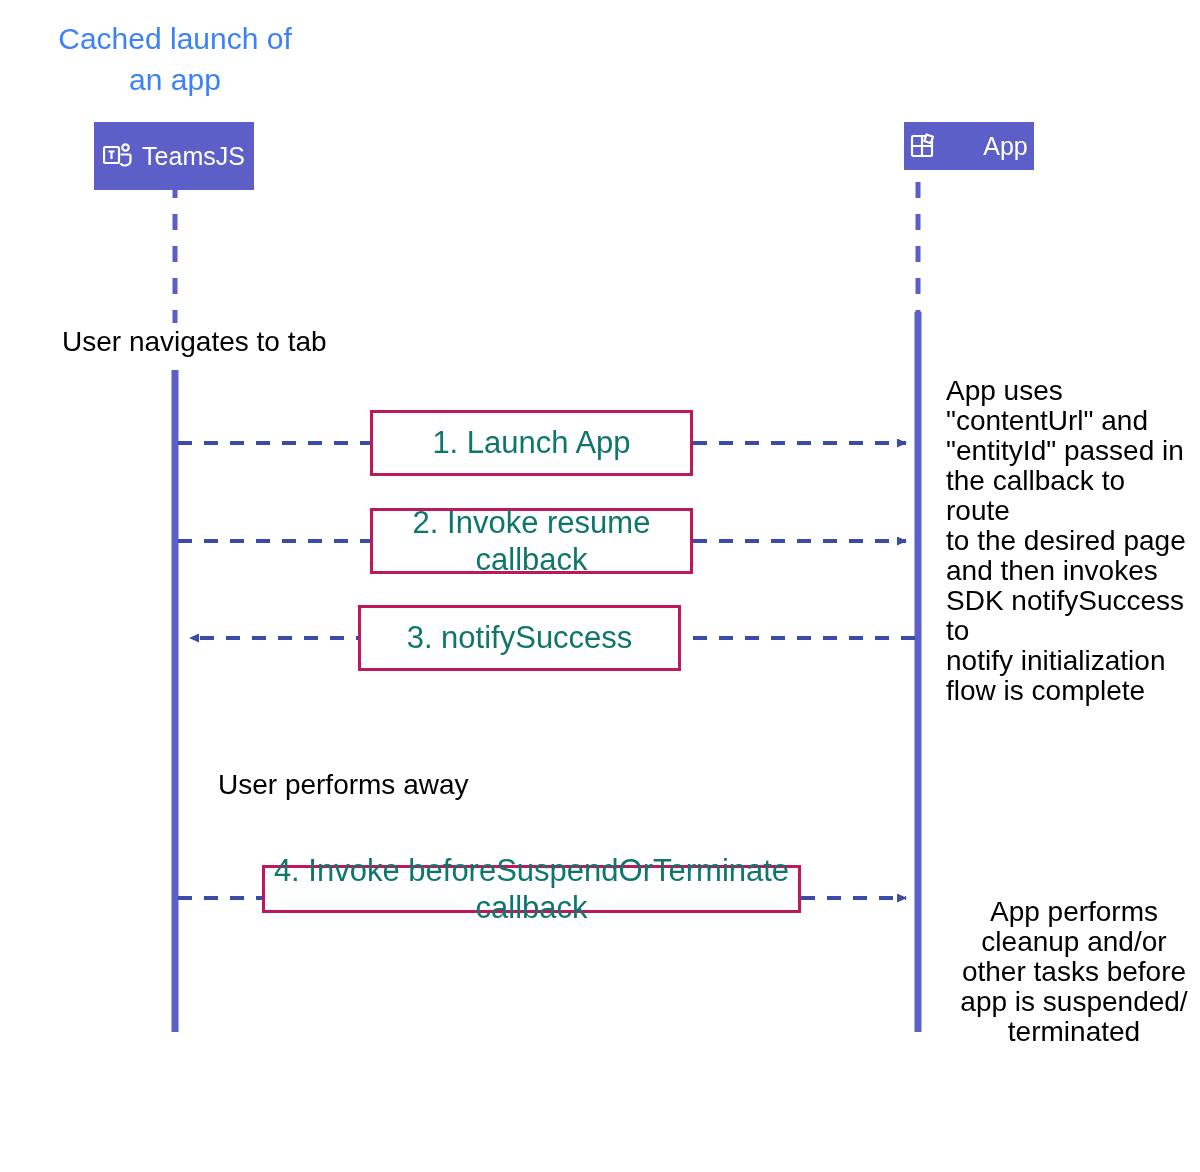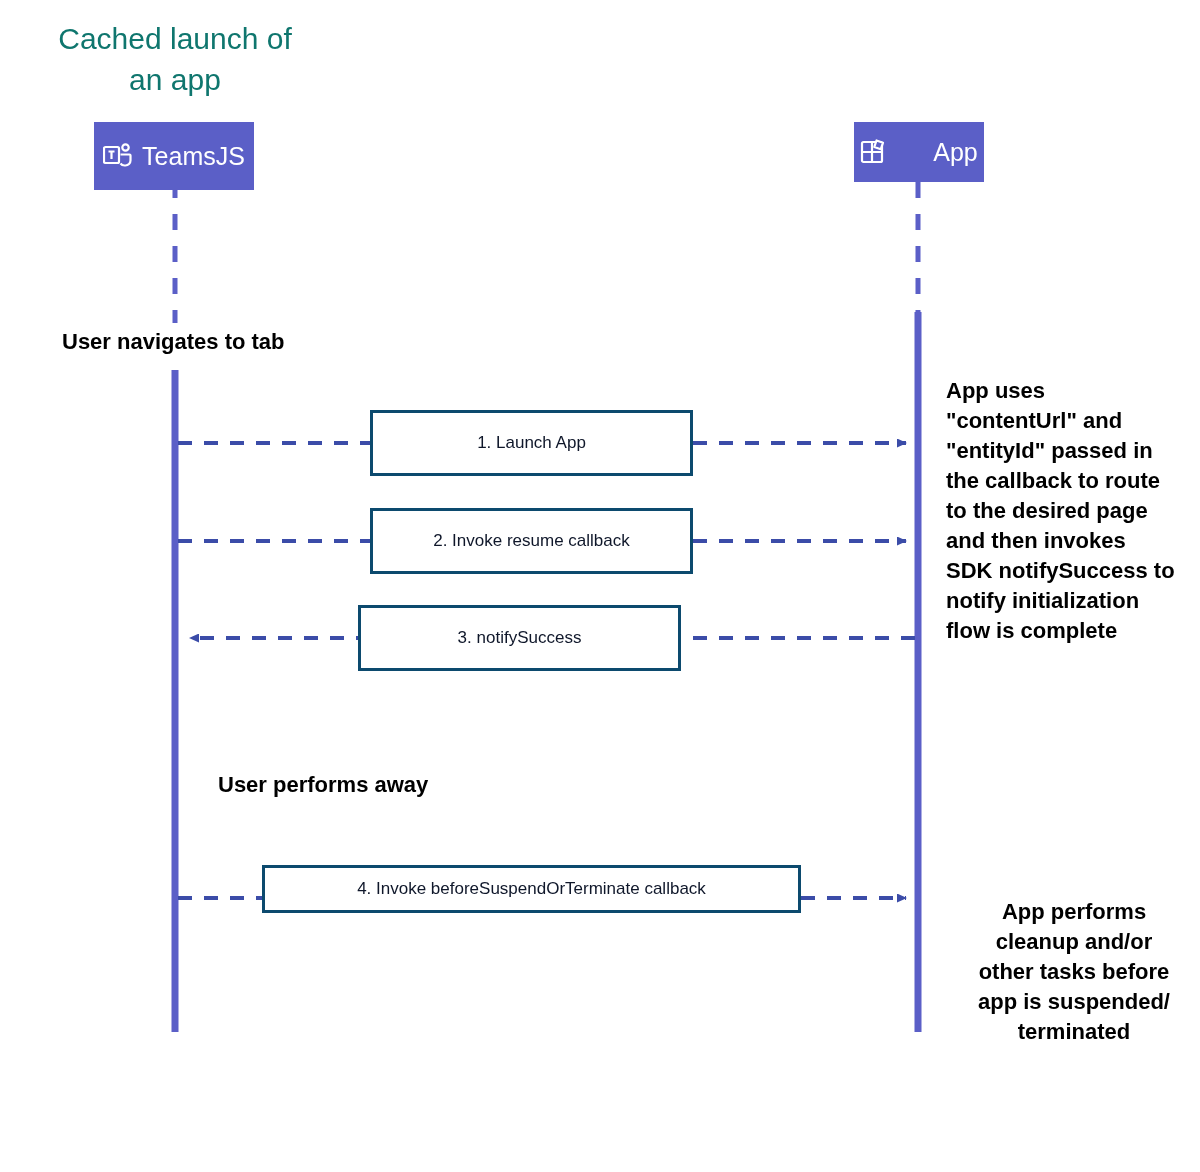--- a/index.html
+++ b/index.html
@@ -27,21 +27,21 @@
 
   
   .diagram-title {
     position: absolute;
     left: 40px;
     top: 18px;
     width: 270px;
     text-align: center;
     font-size: 30px;
     line-height: 41px;
-    color: #0f766e;
+    color: #3b82f6;
     white-space: pre-line;
   }
 
   
   .participant {
     position: absolute;
     background: #5B5FC7;
     display: flex;
     align-items: center;
     justify-content: center;
@@ -49,62 +49,61 @@
     color: #ffffff;
     font-size: 25px;
   }
   .participant-teamsjs {
     left: 94px;
     top: 122px;
     width: 160px;
     height: 68px;
   }
   .participant-app {
-    left: 854px;
+    left: 904px;
     top: 122px;
     width: 130px;
-    height: 60px;
+    height: 48px;
     gap: 43px;
   }
   .participant .p-icon {
     display: flex;
     align-items: center;
     line-height: 0;
   }
   .participant .p-label {
     line-height: 1;
   }
 
   
   .msg-box {
     position: absolute;
     background: #ffffff;
-    border: 3px solid #0c4a6e;
+    border: 3px solid #be185d;
     box-sizing: border-box;
     display: flex;
     align-items: center;
     justify-content: center;
-    color: #0f172a;
-    font-size: 17px;
+    color: #0f766e;
+    font-size: 31px;
     line-height: 1.2;
     text-align: center;
   }
   .msg-1 { left: 370px; top: 410px; width: 323px; height: 66px; }
   .msg-2 { left: 370px; top: 508px; width: 323px; height: 66px; justify-content: center; }
   .msg-3 { left: 358px; top: 605px; width: 323px; height: 66px; }
   .msg-4 { left: 262px; top: 865px; width: 539px; height: 48px; }
 
   
   .note {
     position: absolute;
     color: #000000;
-    font-size: 22px;
+    font-size: 28px;
     line-height: 30px;
     white-space: pre-line;
-    font-weight: bold;
   }
   .note-nav-tab {
     left: 62px;
     top: 327px;
     width: 300px;
     text-align: left;
   }
   .note-nav-away {
     left: 218px;
     top: 770px;

